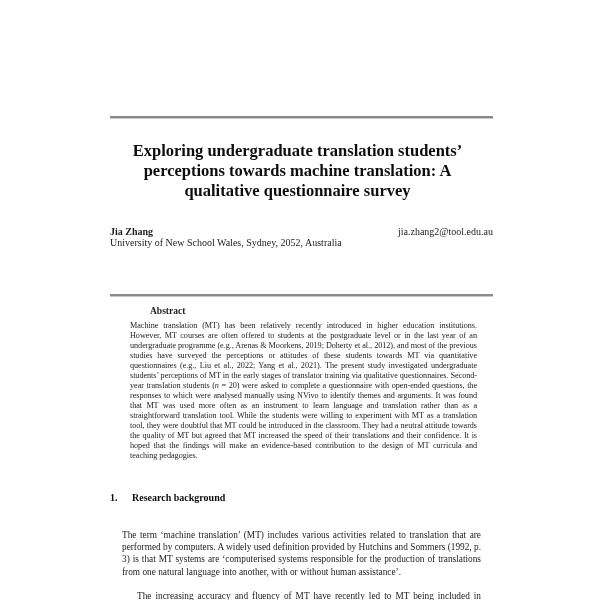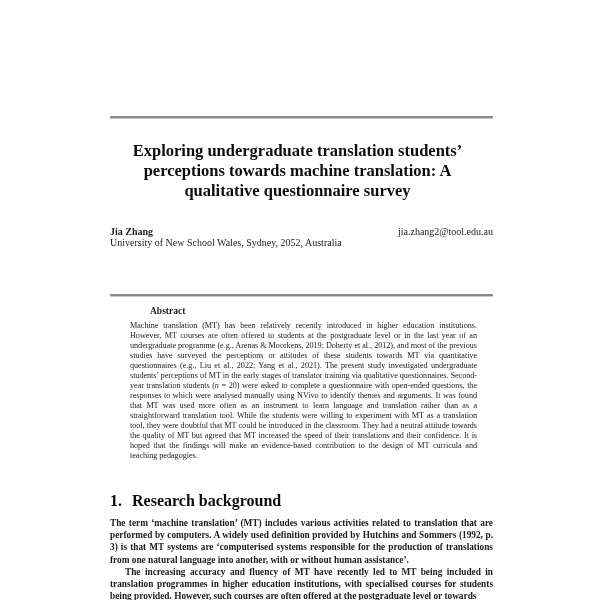--- a/index.html
+++ b/index.html
@@ -69,38 +69,38 @@
     font-size: 8.2px;
     line-height: 10px;
     text-align: justify;
     letter-spacing: -0.05px;
   }
   .sec-head {
     position: absolute;
     top: 492px;
     left: 110px;
     width: 383px;
-    font-size: 16px;
+    font-size: 10px;
     font-weight: bold;
     color: #0d0d0d;
   }
   .sec-num {
     display: inline-block;
     min-width: 22px;
   }
   .bodytext {
     position: absolute;
     top: 517px;
     left: 110px;
     width: 383px;
     font-size: 9.3px;
     line-height: 12.2px;
     text-align: justify;
   }
-  .bodytext p { margin: 0; font-weight: bold; }
+  .bodytext p { margin: 12px; }
   .bodytext p.p2 { text-indent: 15px; }
 </style>
 </head>
 <body>
 
 <div class="page">
 
   <div class="rule rule-top"></div>
 
   <h1 class="title">Exploring undergraduate translation students’ perceptions towards machine translation: A qualitative questionnaire survey</h1>

